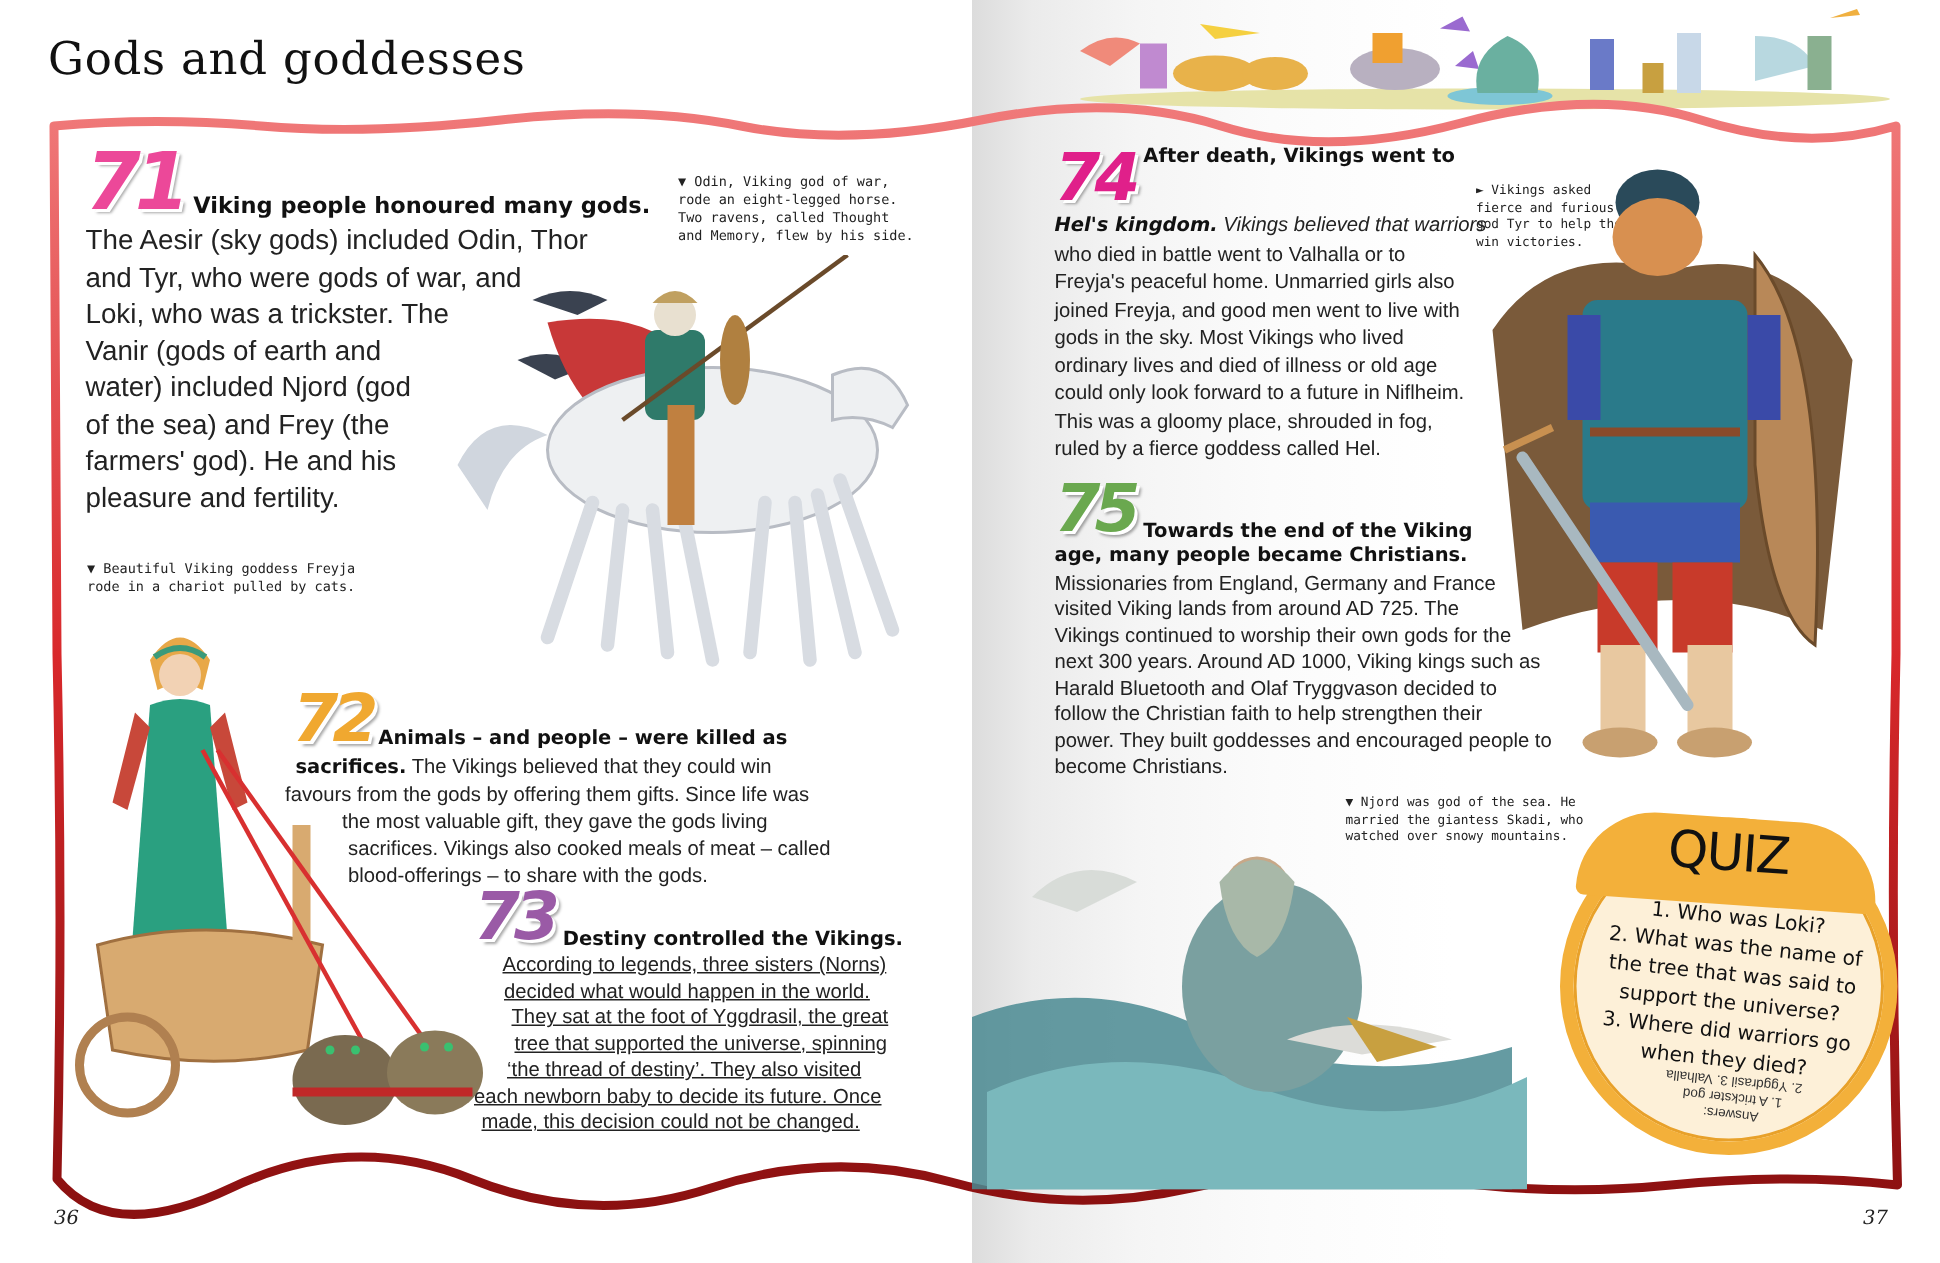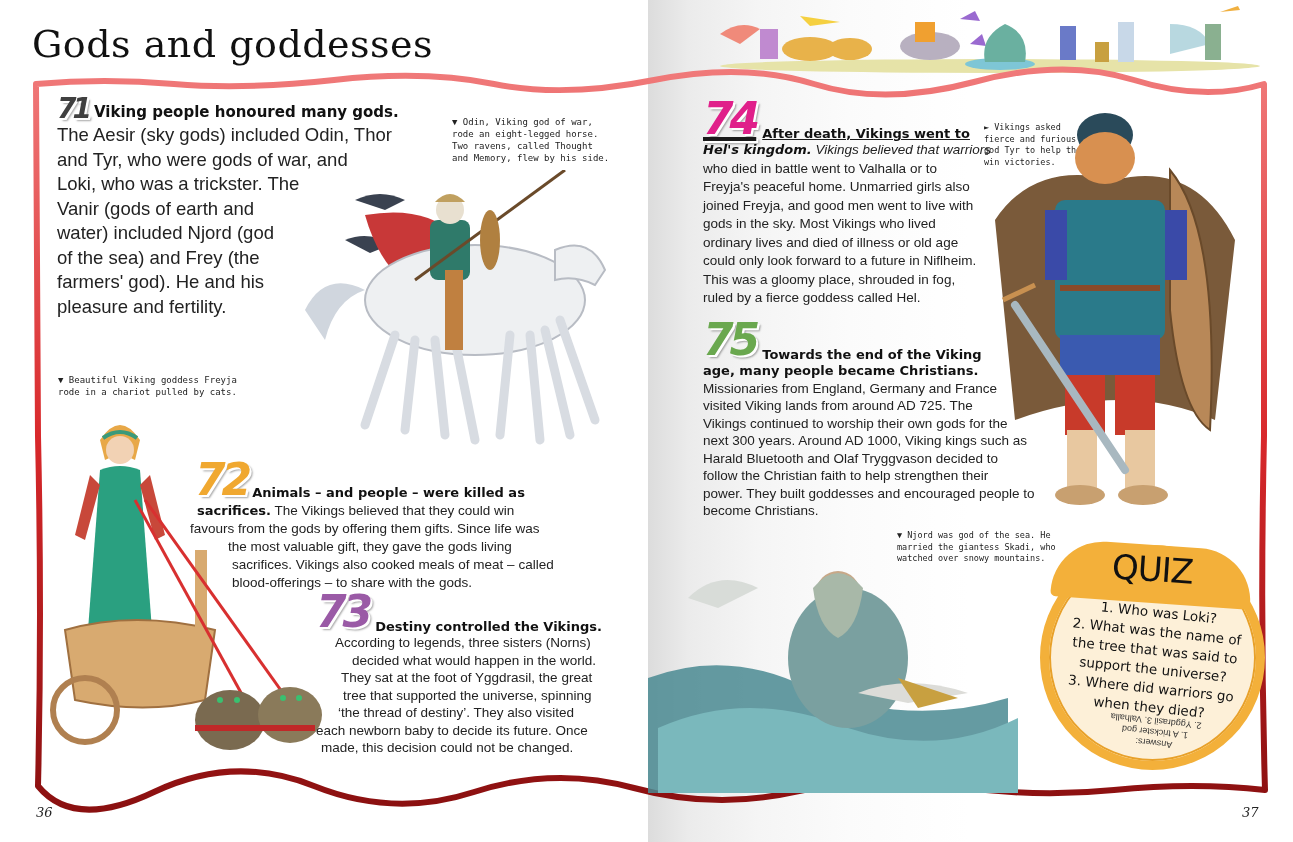--- a/index.html
+++ b/index.html
@@ -5,21 +5,21 @@
   * { box-sizing: border-box; margin: 0; padding: 0; }
   html, body { width: 1293px; height: 842px; overflow: hidden; background: #fff; }
   body { position: relative; font-family: "DejaVu Sans", sans-serif; color: #1a1a1a; }
 
   .spread { position: absolute; inset: 0; width: 1293px; height: 842px; }
   .page-left { position: absolute; left: 0; top: 0; width: 648px; height: 842px; background: #fff; }
   .page-right { position: absolute; left: 648px; top: 0; width: 645px; height: 842px;
     background: linear-gradient(to right, #dcdcdc 0px, #ebebeb 40px, #f5f5f5 110px, #fbfbfb 200px, #fff 320px); }
 
   .page-title { position: absolute; left: 32px; top: 22px; font-family: "DejaVu Serif", serif;
-    font-size: 38px; font-weight: normal; letter-spacing: 0.5px; color: #111; }
+    font-size: 30px; font-weight: normal; letter-spacing: 0.5px; color: #111; }
 
   
   .frame { position: absolute; left: 34px; top: 76px; width: 1233px; height: 720px; pointer-events: none; }
   .frame svg { width: 100%; height: 100%; overflow: visible; }
 
   .fact { position: absolute; }
   .fact-num { font-family: "DejaVu Sans", sans-serif; font-weight: bold; font-style: italic;
     letter-spacing: -4px; display: inline-block; line-height: 1; vertical-align: bottom;
     text-shadow: 2px 2px 0 #fff, 3px 3px 2px rgba(0,0,0,0.35); }
   .fact-head { font-family: "DejaVu Sans", sans-serif; font-weight: bold; font-size: 14px; color: #111; }
@@ -89,21 +89,21 @@
       </defs>
       <path d="M2 8 Q70 2 140 8 T300 4 T460 8 T620 4 T780 8 T940 6 T1100 4 T1230 8
                L1230 360 Q1226 540 1231 714
                Q1160 706 1080 714 T920 710 T760 716 T600 712 T440 716 T280 710 T120 716 T4 710
                Q8 540 4 360 Z" fill="none" stroke="url(#rg)" stroke-width="6" stroke-linejoin="round"></path>
     </svg>
   </div>
 
   <div class="fact" style="left:57px;top:95px;width:400px;">
     <div style="display:flex;align-items:flex-end;">
-      <span class="fact-num" style="font-size:28px;color:#404040;">71</span>
+      <span class="fact-num" style="font-size:53px;color:#ec4899;">71</span>
       <span class="fact-head" style="font-size:15px;margin-left:6px;margin-bottom:2px;">Viking people honoured many gods.</span>
     </div>
     <div class="fact-body" style="font-size:18.5px;line-height:24.5px;margin-top:0;">
       <div>The Aesir (sky gods) included Odin, Thor</div>
       <div>and Tyr, who were gods of war, and</div>
       <div>Loki, who was a trickster. The</div>
       <div>Vanir (gods of earth and</div>
       <div>water) included Njord (god</div>
       <div>of the sea) and Frey (the</div>
       <div>farmers' god). He and his</div>
@@ -185,33 +185,33 @@
       <div style="margin-left:37px;white-space:nowrap;">sacrifices. Vikings also cooked meals of meat – called</div>
       <div style="margin-left:37px;">blood-offerings – to share with the gods.</div>
     </div>
   </div>
 
   <div class="fact" style="left:316px;top:590px;width:320px;">
     <div style="display:flex;align-items:flex-end;">
       <span class="fact-num" style="font-size:44px;color:#9a5aa6;">73</span>
       <span class="fact-head" style="font-size:13px;margin-left:6px;margin-bottom:0px;">Destiny controlled the Vikings.</span>
     </div>
-    <div class="fact-body" style="font-size:13.5px;line-height:17.5px;">
+    <div class="fact-body" style="font-size:13.5px;line-height:17.5px;text-decoration:underline;">
       <div style="margin-left:19px;">According to legends, three sisters (Norns)</div>
-      <div style="margin-left:36px;">decided what would happen in the world.</div>
+      <div style="margin-left:20px;">decided what would happen in the world.</div>
       <div style="margin-left:25px;">They sat at the foot of Yggdrasil, the great</div>
       <div style="margin-left:27px;">tree that supported the universe, spinning</div>
       <div style="margin-left:22px;">‘the thread of destiny’. They also visited</div>
       <div style="margin-left:0px;white-space:nowrap;">each newborn baby to decide its future. Once</div>
       <div style="margin-left:5px;">made, this decision could not be changed.</div>
     </div>
   </div>
 
   <div class="fact" style="left:703px;top:97px;width:300px;">
-    <div style="display:flex;align-items:flex-end;text-decoration:underline;">
+    <div style="display:flex;align-items:flex-start;">
       <span class="fact-num" style="font-size:44px;color:#e0208a;">74</span>
       <span class="fact-head" style="font-size:13px;margin-left:6px;margin-bottom:0px;">After death, Vikings went to</span>
     </div>
     <div class="fact-body" style="font-size:13.5px;line-height:18.5px;">
       <div style="white-space:nowrap;font-style:italic;"><span class="fact-head" style="font-size:13px;">Hel's kingdom.</span> <span>Vikings believed that warriors</span></div>
       <div>who died in battle went to Valhalla or to</div>
       <div>Freyja's peaceful home. Unmarried girls also</div>
       <div style="white-space:nowrap;">joined Freyja, and good men went to live with</div>
       <div>gods in the sky. Most Vikings who lived</div>
       <div>ordinary lives and died of illness or old age</div>

